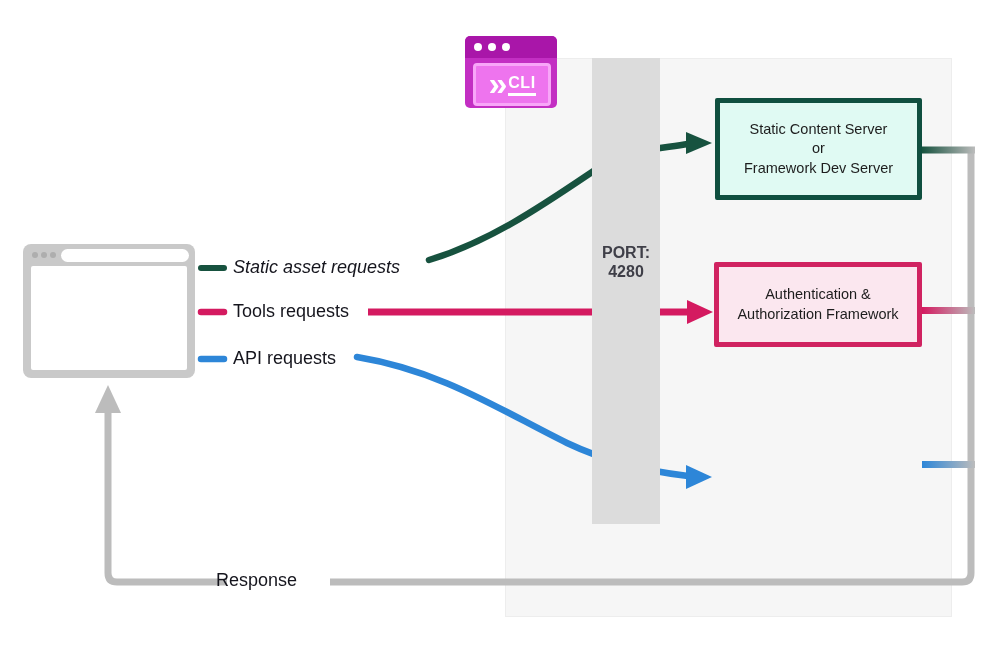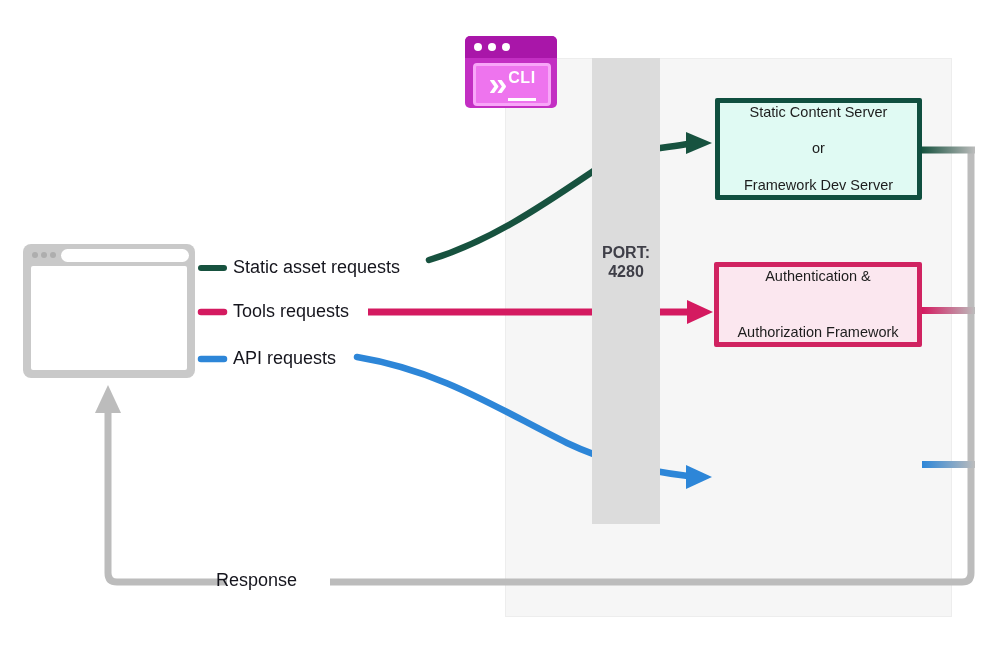--- a/index.html
+++ b/index.html
@@ -9,21 +9,21 @@
   }
   
   #panel{position:absolute;left:505px;top:58px;width:447px;height:559px;
     background:#f6f6f6;border:1px solid #ededed;box-sizing:border-box;z-index:0;}
   #portbar{position:absolute;left:592px;top:58px;width:68px;height:466px;
     background:#dcdcdc;z-index:3;}
   #porttext{margin-top:185px;text-align:center;font-size:16px;font-weight:bold;
     color:#3f3f48;line-height:1.2;}
   
   .node{position:absolute;box-sizing:border-box;border-radius:2px;display:flex;
-    flex-direction:column;align-items:center;justify-content:space-between;
+    flex-direction:column;align-items:center;justify-content:center;
     font-size:14.5px;color:#1d1d1d;text-align:center;line-height:1.32;z-index:1;}
   #box-static{left:715px;top:98px;width:207px;height:102px;
     border:5px solid #0f4f3f;background:#e0faf3;}
   #box-auth{left:714px;top:262px;width:208px;height:85px;
     border:5px solid #d02361;background:#fbe7ef;}
   #box-func{left:715px;top:423px;width:207px;height:104px;
     border:5px solid #2980d4;background:#e4effb;}
   
   #wires{position:absolute;left:0;top:0;z-index:2;}
   
@@ -40,24 +40,24 @@
     background:#c32fc3;border-radius:5px;z-index:4;overflow:hidden;}
   #cli .titlebar{height:22px;background:#a916a9;display:flex;align-items:center;
     padding-left:9px;gap:6px;border-radius:5px 5px 0 0;}
   #cli .titlebar span{width:8px;height:8px;border-radius:50%;background:#fff;}
   #cli .screen{position:absolute;left:8px;top:27px;width:78px;height:43px;
     box-sizing:border-box;background:#ee74ee;border:3px solid #f8a6f8;border-radius:4px;
     display:flex;align-items:center;justify-content:center;}
   #cli .chev{color:#fff;font-size:34px;font-weight:bold;line-height:0;
     margin-top:-4px;margin-right:1px;}
   #cli .cli-label{color:#fff;font-size:16px;font-weight:bold;
-    border-bottom:3px solid #fff;padding-bottom:11px;letter-spacing:0.5px;}
+    border-bottom:3px solid #fff;padding-bottom:1px;letter-spacing:0.5px;}
   
   .flowlabel{position:absolute;font-size:18px;color:#15151d;z-index:3;white-space:nowrap;}
-  #lbl-static{left:233px;top:257px;}
+  #lbl-static{left:233px;top:257px;font-style:italic;}
   #lbl-auth{left:233px;top:301px;}
   #lbl-api{left:233px;top:348px;}
   #lbl-response{left:216px;top:570px;}
 </style>
 </head>
 <body>
 
 <div id="canvas">
 
   <div id="panel"></div>

